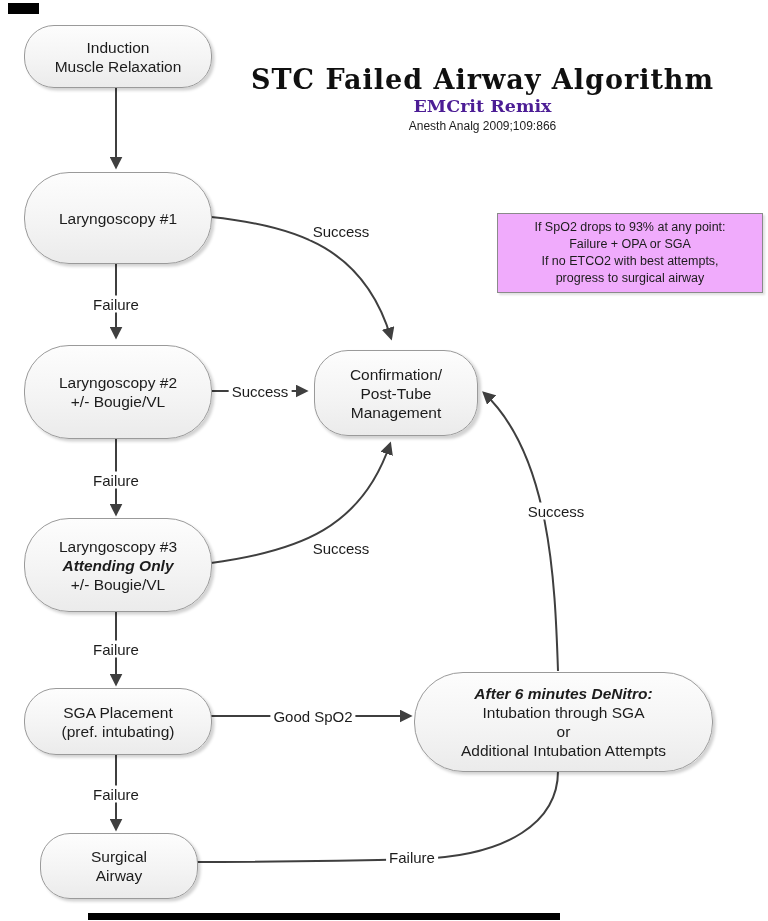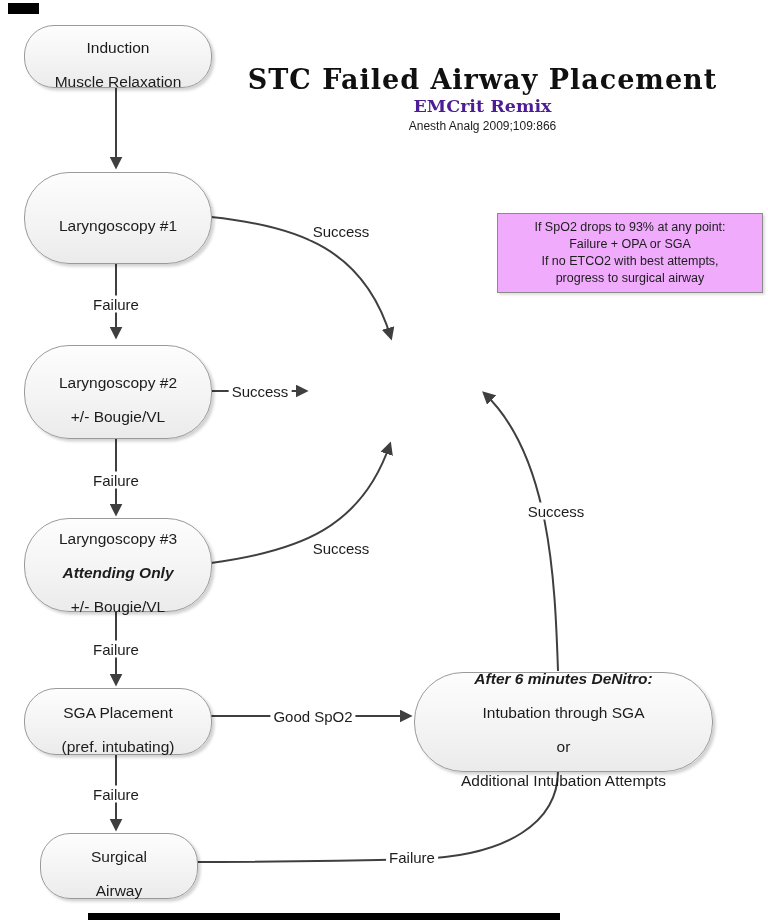--- a/index.html
+++ b/index.html
@@ -5,21 +5,21 @@
   html,body{margin:0;padding:0;background:#ffffff;}
   .canvas{position:relative;width:768px;height:921px;background:#ffffff;overflow:hidden;
           font-family:"Liberation Sans",sans-serif;color:#1c1c1c;}
   .edges{position:absolute;left:0;top:0;width:768px;height:921px;}
 
   .node{position:absolute;display:flex;flex-direction:column;align-items:center;justify-content:center;
         text-align:center;border:1px solid #9a9a9a;
         background:linear-gradient(180deg,#fdfdfd 0%,#f4f4f4 55%,#ebebeb 100%);
         box-shadow:2.5px 2.5px 3px rgba(0,0,0,0.18);
         font-size:15.5px;line-height:19px;}
-  .node span{display:block;margin-top:15px;}
+  .node span{display:block;}
   .bold{font-weight:bold;font-style:italic;}
 
   .n-induction{left:24px;top:25px;width:186px;height:61px;border-radius:30px;}
   .n-l1{left:24px;top:172px;width:186px;height:90px;border-radius:45px;}
   .n-l2{left:24px;top:345px;width:186px;height:92px;border-radius:45px;}
   .n-l3{left:24px;top:518px;width:186px;height:92px;border-radius:45px;}
   .n-sga{left:24px;top:688px;width:186px;height:65px;border-radius:32px;}
   .n-surgical{left:40px;top:833px;width:156px;height:64px;border-radius:30px;}
   .n-confirmation{left:314px;top:350px;width:162px;height:84px;border-radius:34px;}
   .n-denitro{left:414px;top:672px;width:297px;height:98px;border-radius:49px;}
@@ -61,21 +61,21 @@
       <path d="M211,563 C300,551 362,527 390,444" marker-end="url(#arrow)"></path>
       <path d="M116,610 V684" marker-end="url(#arrow)"></path>
       <path d="M211,716 H410" marker-end="url(#arrow)"></path>
       <path d="M116,754 V829" marker-end="url(#arrow)"></path>
       <path d="M558,671 C555,580 550,455 484,393" marker-end="url(#arrow)"></path>
       <path d="M558,771 C558,822 508,856 418,859 C345,861 275,862 186,862" marker-end="url(#arrow)"></path>
     </g>
   </svg>
 
   <div class="title-block">
-    <div class="title">STC Failed Airway Placement</div>
+    <div class="title">STC Failed Airway Algorithm</div>
     <div class="subtitle">EMCrit Remix</div>
     <div class="citation">Anesth Analg 2009;109:866</div>
   </div>
 
   <div class="note">
     <span>If SpO2 drops to 93% at any point:</span>
     <span>Failure + OPA or SGA</span>
     <span>If no ETCO2 with best attempts,</span>
     <span>progress to surgical airway</span>
   </div>
@@ -103,20 +103,25 @@
   <div class="node n-sga">
     <span>SGA Placement</span>
     <span>(pref. intubating)</span>
   </div>
 
   <div class="node n-surgical">
     <span>Surgical</span>
     <span>Airway</span>
   </div>
 
+  <div class="node n-confirmation">
+    <span>Confirmation/</span>
+    <span>Post-Tube</span>
+    <span>Management</span>
+  </div>
 
   <div class="node n-denitro">
     <span class="bold">After 6 minutes DeNitro:</span>
     <span>Intubation through SGA</span>
     <span>or</span>
     <span>Additional Intubation Attempts</span>
   </div>
 
   <div class="edge-label" style="left:116px;top:304px">Failure</div>
   <div class="edge-label" style="left:341px;top:231px">Success</div>

